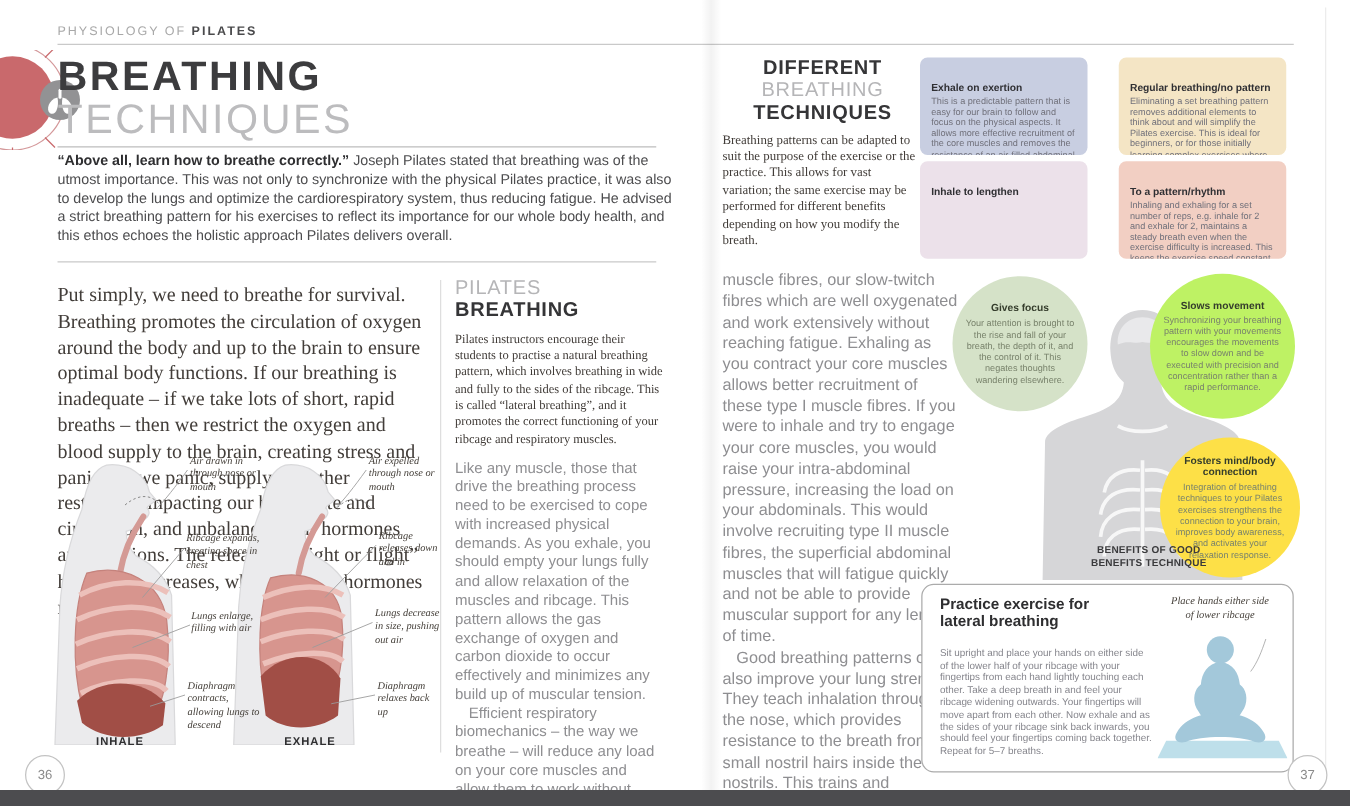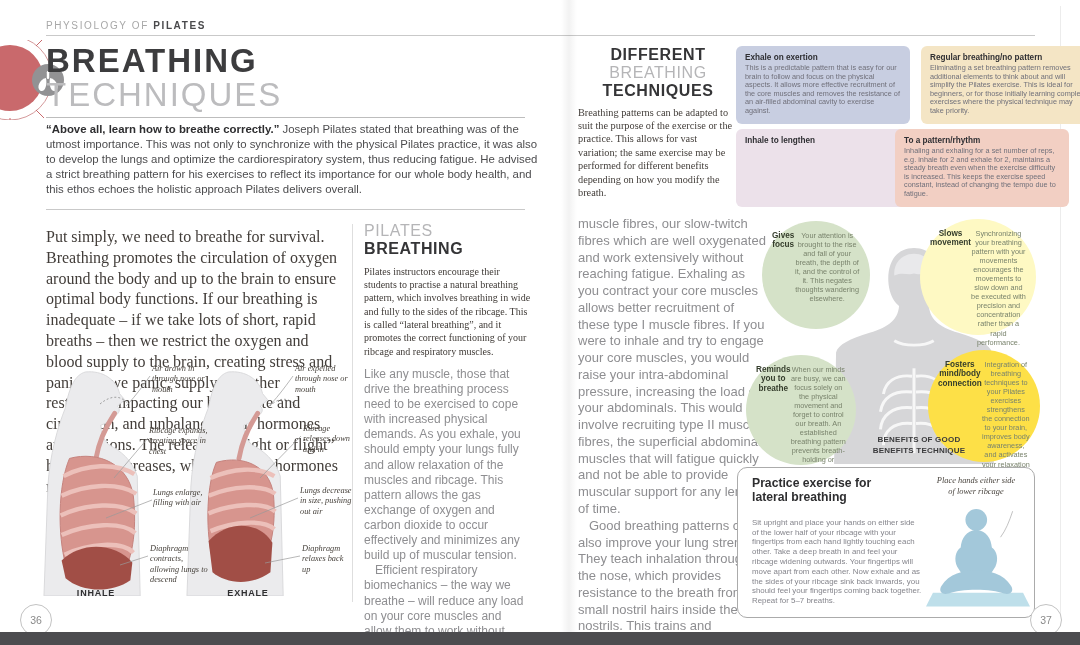--- a/index.html
+++ b/index.html
@@ -22,26 +22,26 @@
   .sec .bd{color:#353537;font-weight:700;}
   .serif{font-family:"Liberation Serif",serif;color:#423d39;}
   .whybody{font-size:16px;line-height:1.3;margin-top:5px;}
   .lead{font-size:10px;line-height:1.33;margin-top:7px;color:#3f3a36;}
   .graycol{font-size:12px;line-height:1.26;color:#8e8e91;}
   .graycol2{font-size:13px;line-height:1.29;color:#8e8e91;}
   .indent{text-indent:11px;}
   
   .cards{position:absolute;left:736px;top:46px;display:grid;grid-template-columns:150px 150px;
          grid-column-gap:9px;grid-row-gap:5px;}
-  .card{width:174px;height:78px;border-radius:6px;padding:7px 9px;box-sizing:border-box;overflow:hidden;}
+  .card{width:134px;height:78px;border-radius:6px;padding:20px 9px;box-sizing:border-box;overflow:hidden;}
   .card h4{margin:0 0 2px 0;font-size:8.2px;color:#2f2f33;}
   .card p{margin:0;font-size:7.3px;line-height:1.18;color:#70707a;}
   
   .bubble{position:absolute;border-radius:50%;text-align:center;box-sizing:border-box;
-          display:flex;justify-content:center;padding:10px;}
+          display:flex;flex-direction:column;justify-content:center;padding:10px;}
   .bubble h5{margin:0 0 2px 0;font-size:8.2px;color:#353d2c;line-height:1.15;}
   .bubble p{margin:0;font-size:7.3px;line-height:1.24;color:#79836c;}
   .benefits-cap{font-size:8px;font-weight:700;color:#3a3a3c;line-height:1.35;text-align:center;letter-spacing:.2px;}
   
   .pbox{position:absolute;left:737px;top:467px;width:298px;height:151px;border:1.5px solid #ababab;
         border-radius:10px;background:#ffffff;box-sizing:border-box;overflow:hidden;}
   .pbox h3{position:absolute;left:14px;top:9px;margin:0;font-size:12.2px;line-height:1.12;color:#2e2e30;}
   .pbox .pbody{position:absolute;left:14px;top:42px;width:170px;font-size:7.9px;line-height:1.24;color:#85858c;}
   .pbox .annot{position:absolute;left:198px;top:8px;width:80px;font-family:"Liberation Serif",serif;
                font-style:italic;font-size:8.4px;line-height:1.25;color:#4a453f;text-align:center;}
@@ -183,21 +183,21 @@
       <span class="bd" style="display:block;">TECHNIQUES</span>
     </h2>
     <p class="serif" style="margin:6px 0 0 0;font-size:10.3px;line-height:1.3;width:158px;">Breathing patterns can be adapted to suit the purpose of the exercise or the practice. This allows for vast variation; the same exercise may be performed for different benefits depending on how you modify the breath.</p>
   </div>
 
   <div class="cards">
     <div class="card" style="background: rgb(200, 206, 225);">
       <h4>Exhale on exertion</h4>
       <p>This is a predictable pattern that is easy for our brain to follow and focus on the physical aspects. It allows more effective recruitment of the core muscles and removes the resistance of an air-filled abdominal cavity to exercise against.</p>
     </div>
-    <div class="card" style="background: rgb(244, 229, 197); margin-left: 26px;">
+    <div class="card" style="background: rgb(244, 229, 197);">
       <h4>Regular breathing/no pattern</h4>
       <p>Eliminating a set breathing pattern removes additional elements to think about and will simplify the Pilates exercise. This is ideal for beginners, or for those initially learning complex exercises where the physical technique may take priority.</p>
     </div>
     <div class="card" style="background: rgb(236, 225, 234);">
       <h4>Inhale to lengthen</h4>
     </div>
     <div class="card" style="background: rgb(242, 207, 195);">
       <h4>To a pattern/rhythm</h4>
       <p>Inhaling and exhaling for a set number of reps, e.g. inhale for 2 and exhale for 2, maintains a steady breath even when the exercise difficulty is increased. This keeps the exercise speed constant, instead of changing the tempo due to fatigue.</p>
     </div>
@@ -218,27 +218,23 @@
       <path d="M87,168 C107,166 118,176 119,190"></path>
       <path d="M87,184 C106,182 116,192 116,206"></path>
       <path d="M65,100 C75,106 95,106 105,100"></path>
     </g>
   </svg>
 
   <div class="bubble" style="left: 762px; top: 221px; width: 108px; height: 108px; background: rgb(213, 226, 200);">
     <h5>Gives focus</h5>
     <p>Your attention is brought to the rise and fall of your breath, the depth of it, and the control of it. This negates thoughts wandering elsewhere.</p>
   </div>
-  <div class="bubble" style="left: 920px; top: 219px; width: 116px; height: 116px; background: #fef9c3;">
+  <div class="bubble" style="left: 920px; top: 219px; width: 116px; height: 116px; background: #bef264;">
     <h5>Slows movement</h5>
     <p>Synchronizing your breathing pattern with your movements encourages the movements to slow down and be executed with precision and concentration rather than a rapid performance.</p>
-  </div>
-  <div class="bubble" style="left: 746px; top: 355px; width: 110px; height: 110px; background: rgb(213, 226, 200);">
-    <h5>Reminds you to breathe</h5>
-    <p>When our minds are busy, we can focus solely on the physical movement and forget to control our breath. An established breathing pattern prevents breath-holding or hyperventilation.</p>
   </div>
   <div class="bubble" style="left: 928px; top: 350px; width: 112px; height: 112px; background: #fde047;">
     <h5>Fosters mind/body connection</h5>
     <p>Integration of breathing techniques to your Pilates exercises strengthens the connection to your brain, improves body awareness, and activates your relaxation response.</p>
   </div>
 
   <div class="abs benefits-cap" style="left:845px;top:435px;width:148px;">
     <div>BENEFITS OF GOOD</div>
     <div>BENEFITS TECHNIQUE</div>
   </div>

